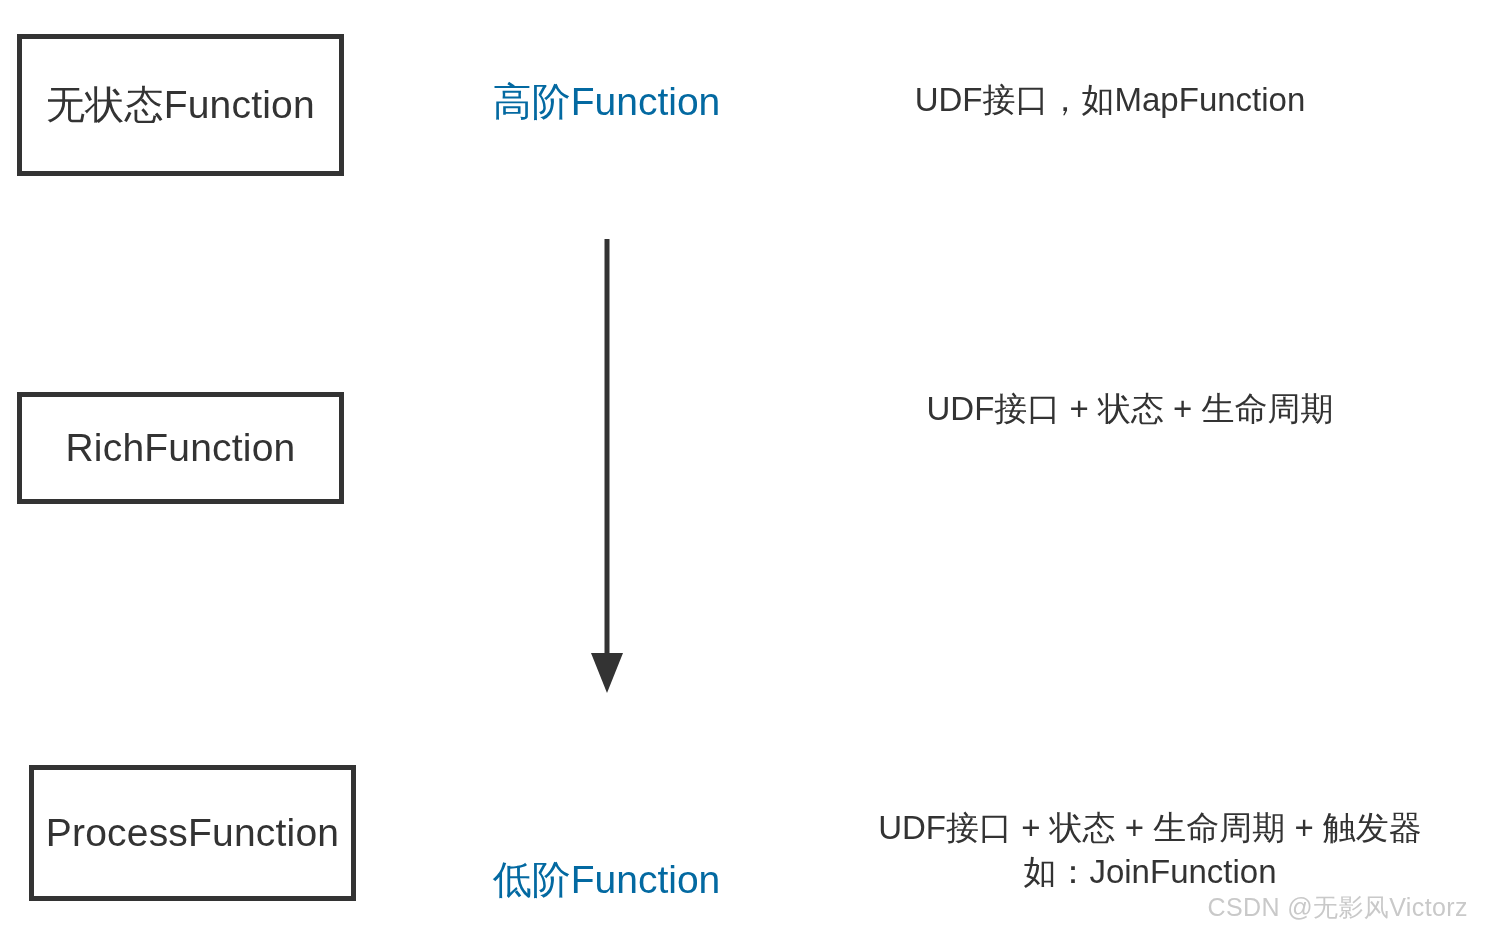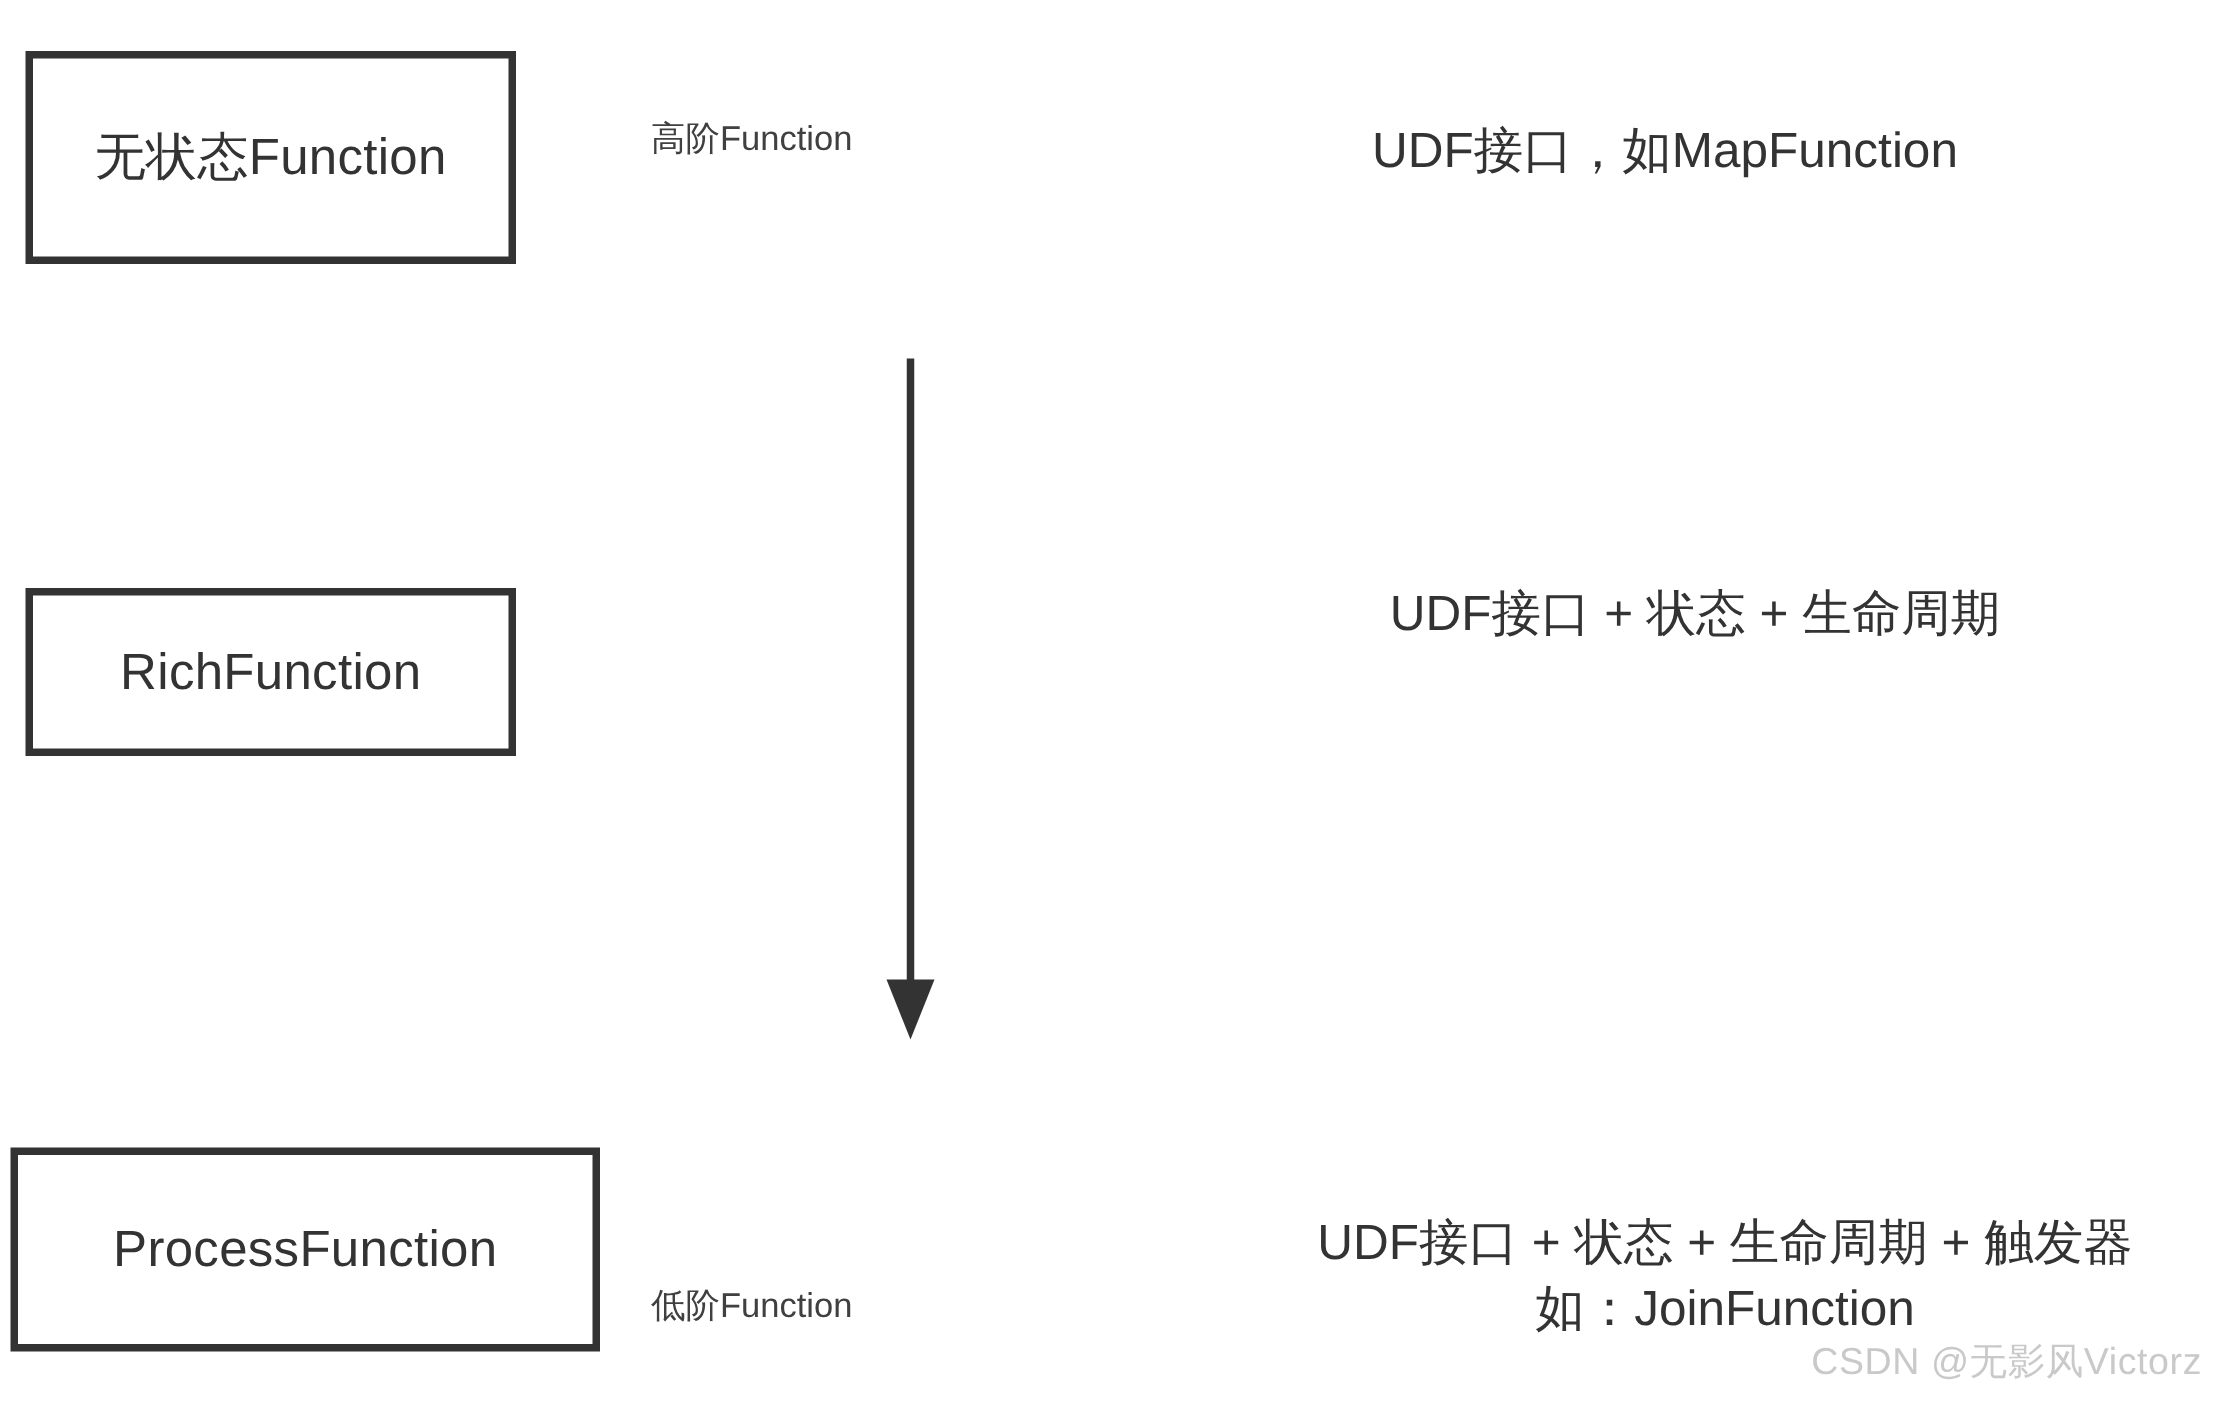--- a/index.html
+++ b/index.html
@@ -26,39 +26,39 @@
   .node-box {
     position: absolute;
     border: 5px solid #333333;
     background: #ffffff;
     box-sizing: border-box;
     display: flex;
     align-items: center;
     justify-content: center;
   }
   .node-box .node-label {
-    font-size: 34px;
+    font-size: 39px;
     line-height: 1.2;
     color: #333333;
     letter-spacing: 0.2px;
     white-space: nowrap;
   }
 
   #box-stateless  { left: 17px; top: 34px;  width: 327px; height: 142px; }
   #box-rich       { left: 17px; top: 392px; width: 327px; height: 112px; }
-  #box-process    { left: 7px; top: 765px; width: 393px; height: 136px; }
+  #box-process    { left: 29px; top: 765px; width: 327px; height: 136px; }
 
   
   .mid-label {
     position: absolute;
-    font-size: 23px;
+    font-size: 39px;
     line-height: 1.25;
-    color: #404040;
+    color: #0369a1;
     white-space: nowrap;
-    text-align: left;
+    text-align: center;
   }
   #mid-high { left: 434px; top: 78px;  width: 345px; }
   #mid-low  { left: 434px; top: 813px; width: 345px; margin-top: 43px; }
 
   
   #flow-arrow {
     position: absolute;
     left: 560px;
     top: 225px;
     width: 100px;

